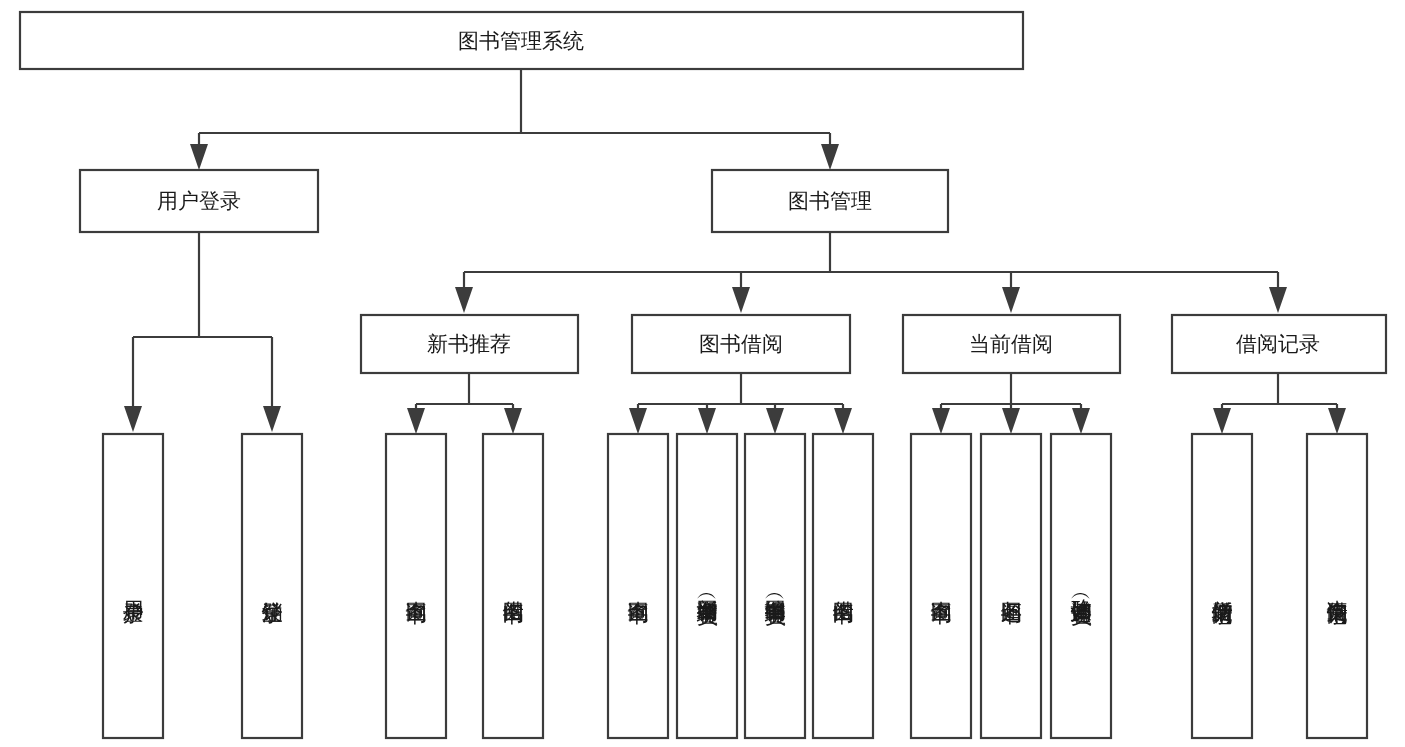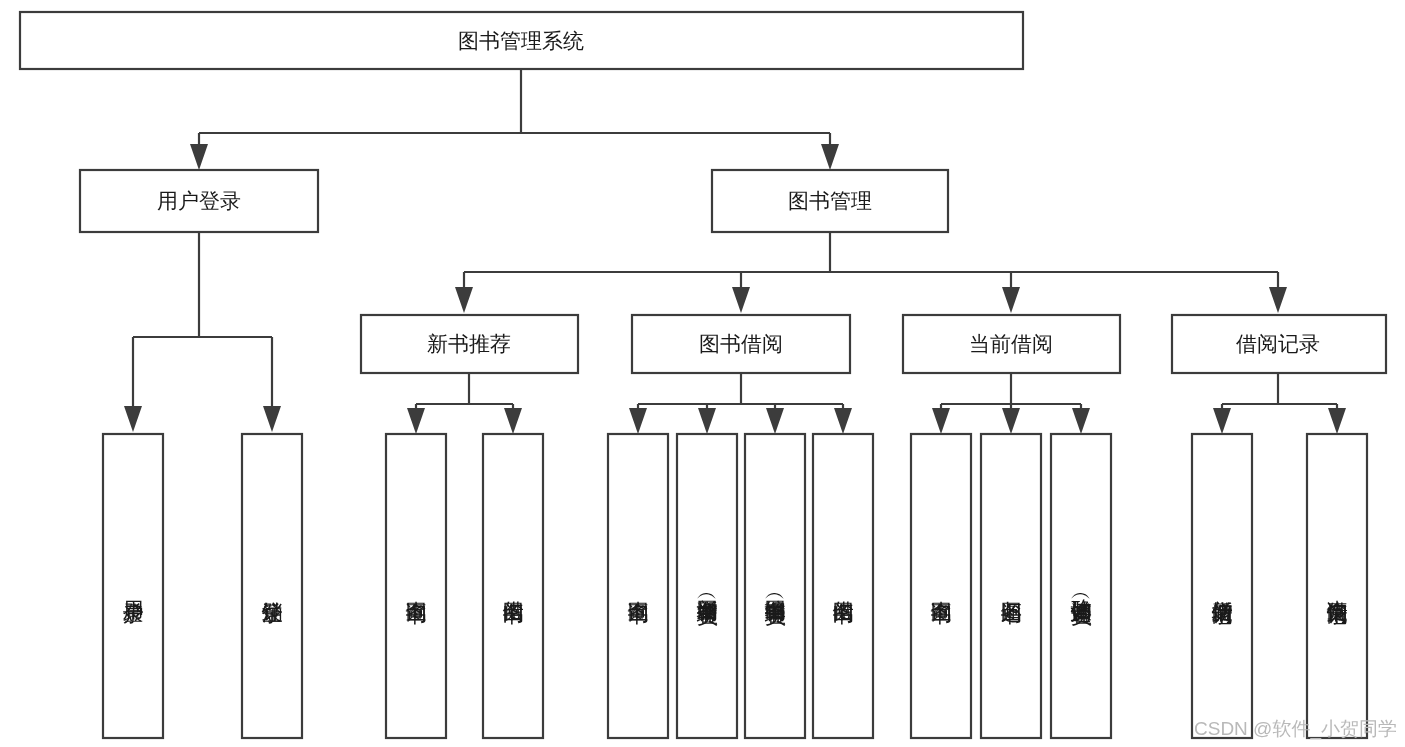--- a/index.html
+++ b/index.html
@@ -220,15 +220,14 @@
   <div class="leaf-label" style="left:608px; top:434px; width:60px; height:304px;">查询图书</div>
   <div class="leaf-label" style="left:677px; top:434px; width:60px; height:304px;">新增图书（管理员）</div>
   <div class="leaf-label" style="left:745px; top:434px; width:60px; height:304px;">编辑图书（管理员）</div>
   <div class="leaf-label" style="left:813px; top:434px; width:60px; height:304px;">借阅图书</div>
   <div class="leaf-label" style="left:911px; top:434px; width:60px; height:304px;">查询图书</div>
   <div class="leaf-label" style="left:981px; top:434px; width:60px; height:304px;">归还图书</div>
   <div class="leaf-label" style="left:1051px; top:434px; width:60px; height:304px;">确认归还（管理员）</div>
   <div class="leaf-label" style="left:1192px; top:434px; width:60px; height:304px;">新增借阅记录</div>
   <div class="leaf-label" style="left:1307px; top:434px; width:60px; height:304px;">查询借阅记录</div>
 
-  <div class="watermark" style="left:1194px; top:716px;">CSDN @软件_小贺同学</div>
 
 </div>
 
 </body></html>

